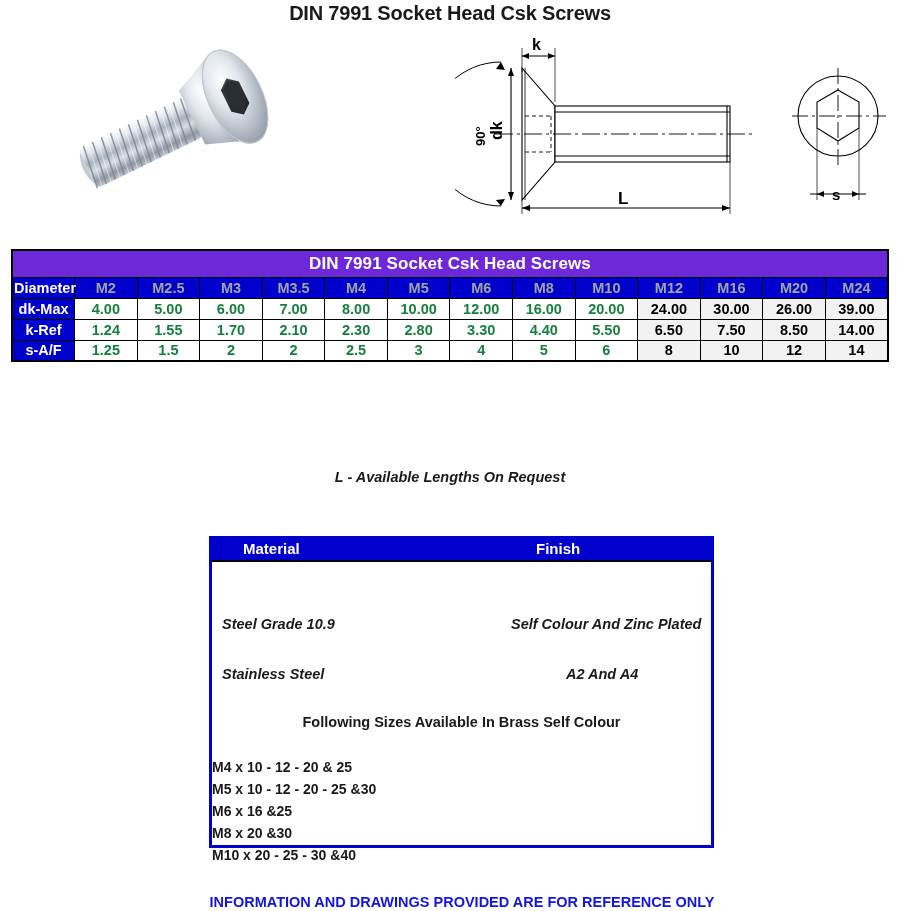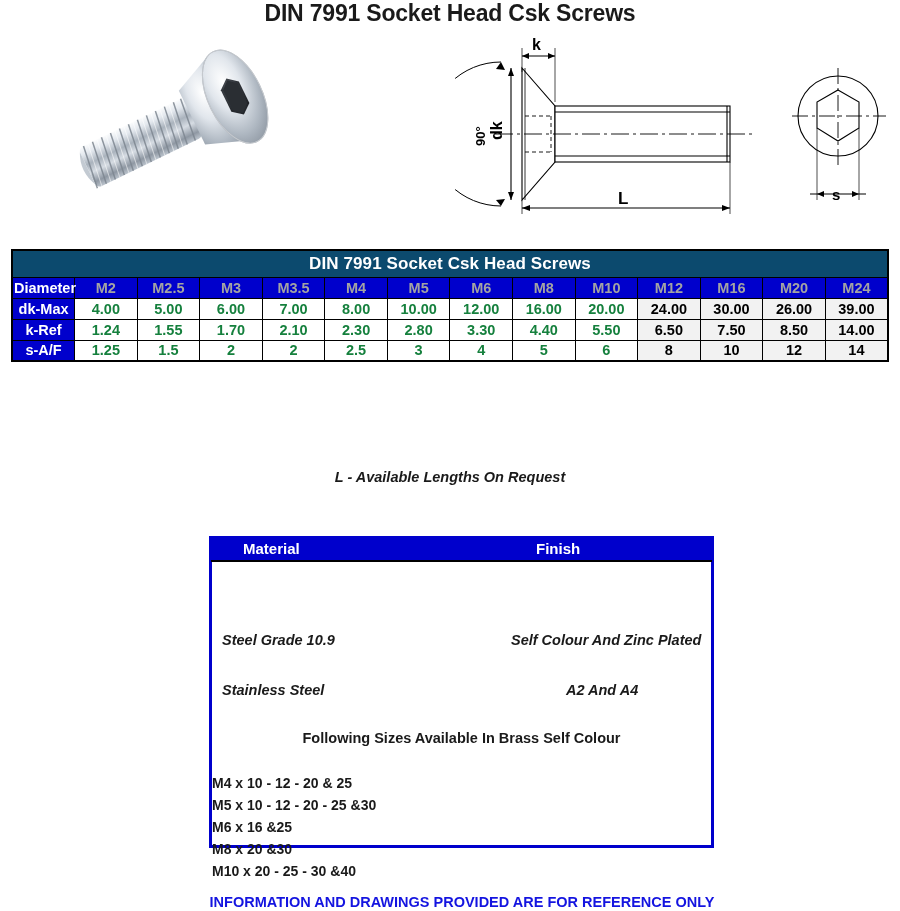--- a/index.html
+++ b/index.html
@@ -9,21 +9,21 @@
     background: #ffffff;
     font-family: "Liberation Sans", sans-serif;
     overflow: hidden;
   }
   .page { position: relative; width: 900px; height: 911px; background:#fff; }
 
   
   .title {
     position: absolute; top: 0px; left: 0; width: 900px;
     text-align: center;
-    font-size: 23px; font-weight: bold; color: #1a1a1a;
+    font-size: 20px; font-weight: bold; color: #1a1a1a;
     letter-spacing: -0.2px;
     line-height: 26px;
   }
 
   
   .artwork { position: absolute; top: 34px; left: 0; width: 900px; height: 190px; }
 
   .photo-wrap { position: absolute; left: 55px; top: 8px; width: 255px; height: 160px; }
 
   .draw-side { position: absolute; left: 455px; top: 2px; width: 330px; height: 185px; }
@@ -40,21 +40,21 @@
   .spec-table td, .spec-table th {
     border: 1px solid #000;
     text-align: center;
     font-size: 14.5px;
     font-weight: bold;
     height: 21px;
     padding: 0 1px;
     white-space: nowrap;
   }
   .spec-title {
-    background: #0c4a6e; color: #ffffff;
+    background: #6d28d9; color: #ffffff;
     font-size: 17px !important; height: 27px !important;
     letter-spacing: .1px;
   }
   .hdr-blue { background: #0000CC; color: #a3a3a3; }
   .rowlab  { background: #0000CC; color: #ffffff; width: 80px; }
   .cell-w  { background: #ffffff; color: #15803d; }
   .cell-g  { background: #f2f2f2; color: #000000; }
 
   
   .note {
@@ -68,21 +68,21 @@
   .mat-box {
     position: absolute; left: 209px; top: 536px;
     width: 505px; height: 312px;
     border: 3px solid #0000CC;
     background: #ffffff;
   }
   .mat-head {
     position: relative;
     height: 24px; background: #0000CC;
     border-bottom: 2px solid #000;
-    margin: -1px -1px 16px -1px;
+    margin: -1px -1px 0 -1px;
   }
   .mat-head .mh {
     position: absolute; top: 2px;
     color: #ffffff; font-size: 15px; font-weight: bold;
   }
   .mh-material { left: 32px; }
   .mh-finish   { left: 325px; }
 
   .mat-body { position: relative; height: 282px; }
   .mrow { position: absolute; left: 0; width: 100%; height: 22px; }

